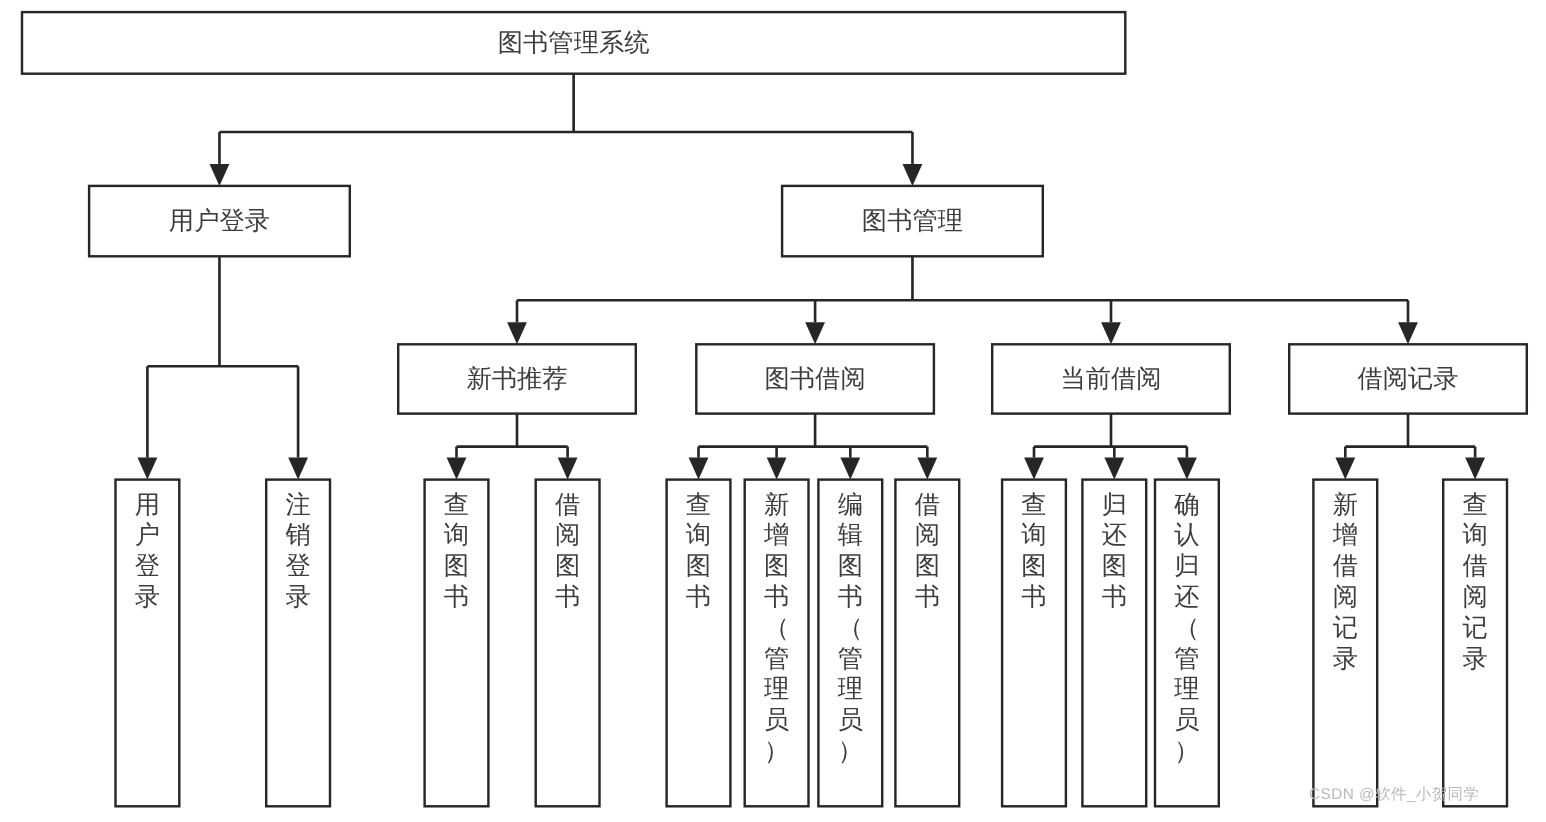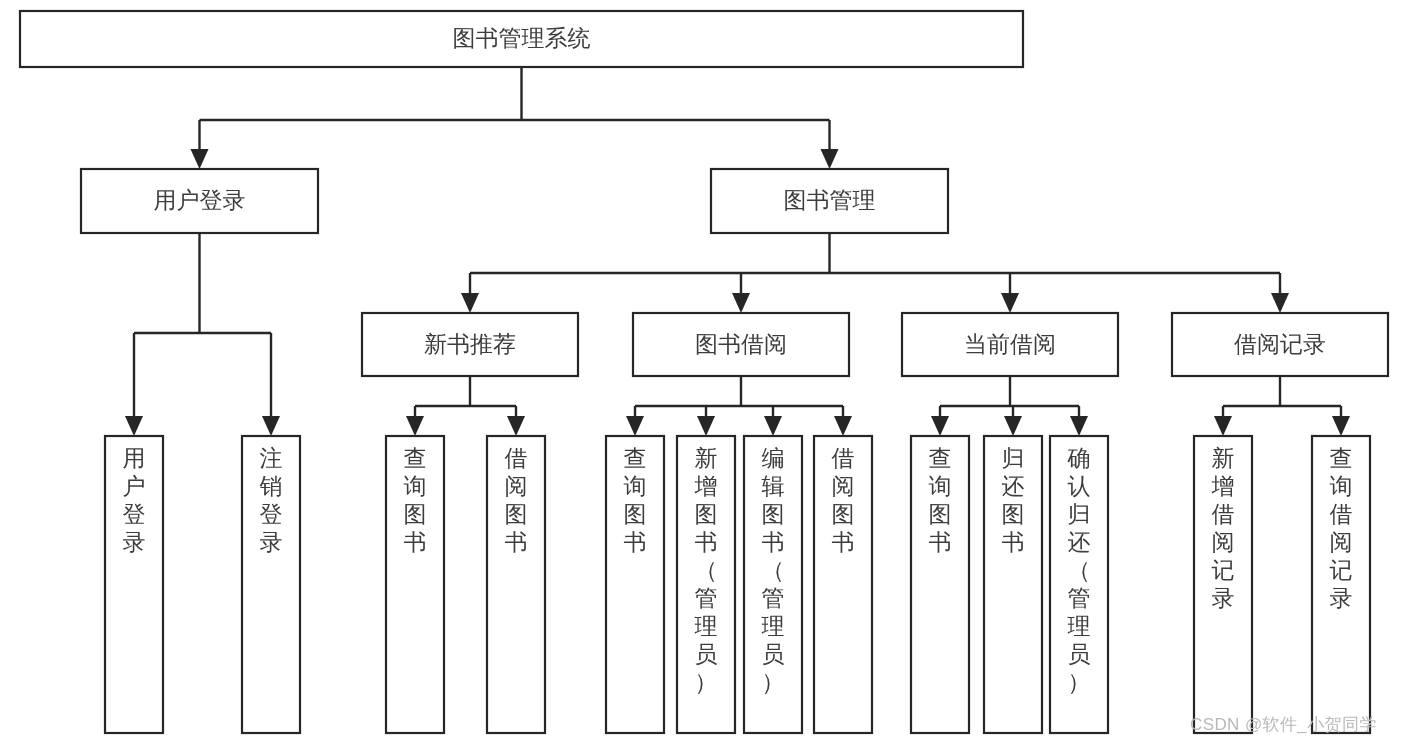--- a/index.html
+++ b/index.html
@@ -35,21 +35,21 @@
     fill:none;
     stroke-linecap:butt;
   }
   .arrow-head{fill:#262626;stroke:none;}
 
   .watermark{
     position:absolute;
     left:1190px;
     top:713px;
     font-family:"Liberation Sans","DejaVu Sans",sans-serif;
-    font-size:17px;
+    font-size:14px;
     color:#b9b9b9;
     white-space:nowrap;
     letter-spacing:0.4px;
     user-select:none;
   }
 </style>
 </head>
 <body>
 
 <div id="diagram-root">

